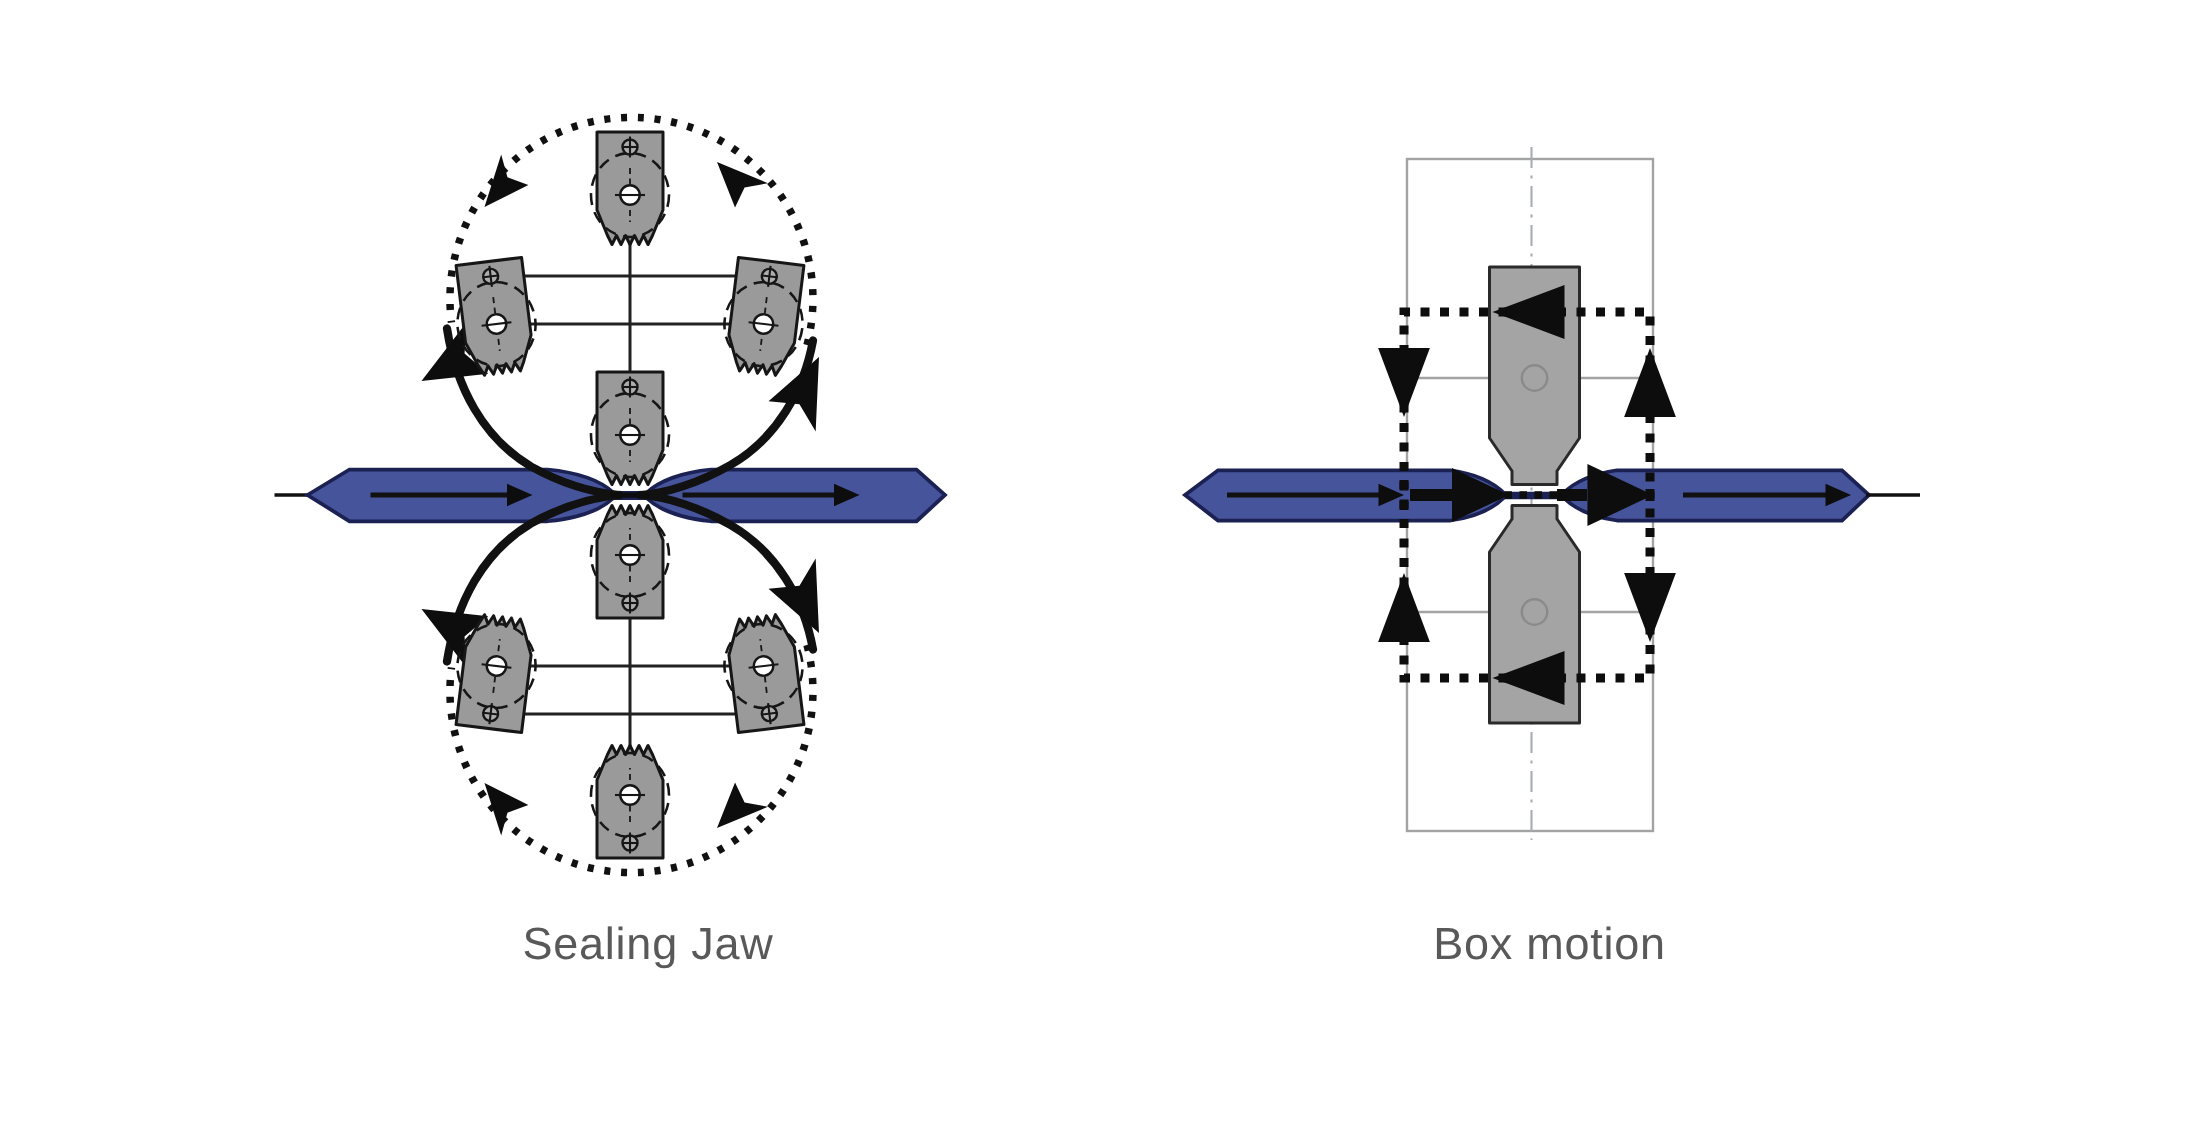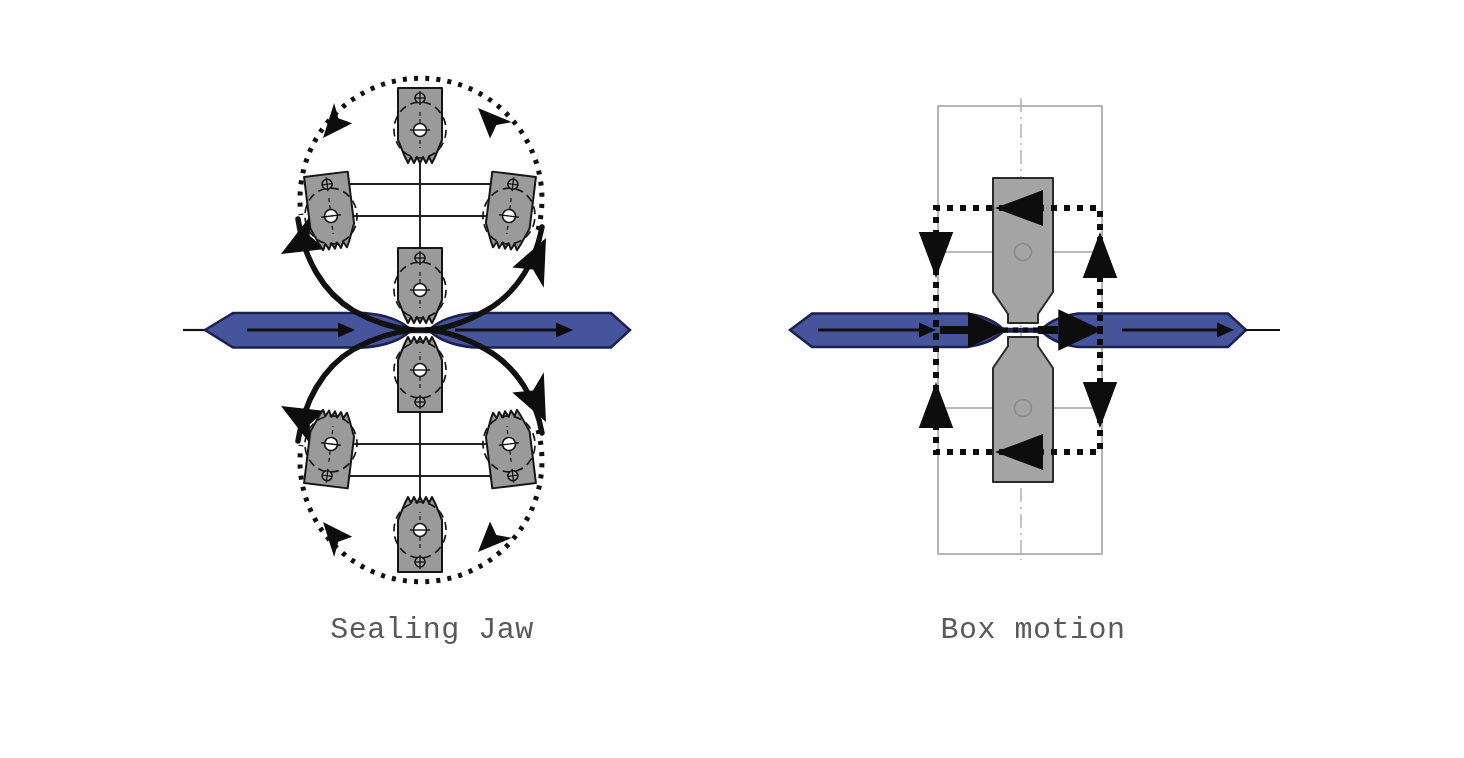--- a/index.html
+++ b/index.html
@@ -1,21 +1,21 @@
 <!DOCTYPE html>
 <html style="--background: #ffffff; --film-fill: #46549b; --film-stroke: #1b2152; --jaw-fill: #9a9a9a; --jaw-fill-right: #a4a4a4; --outline-gray: #a3a3a3; --ink: #0d0d0d; --caption-color: #595959;"><head>
 <meta charset="utf-8">
 <style>
   html,body{margin:0;padding:0;}
   .page{
     position:relative;
     width:1464px;height:758px;
     background:var(--background,#ffffff);
     overflow:hidden;
-    font-family:Liberation Mono, monospace;
+    font-family:Liberation Sans, sans-serif;
   }
   .diagram-svg{position:absolute;left:0;top:0;}
   .caption{
     position:absolute;
     top:613px;
     width:400px;
     text-align:center;
     font-size:30px;
     letter-spacing:0.5px;
     color:var(--caption-color,#595959);

